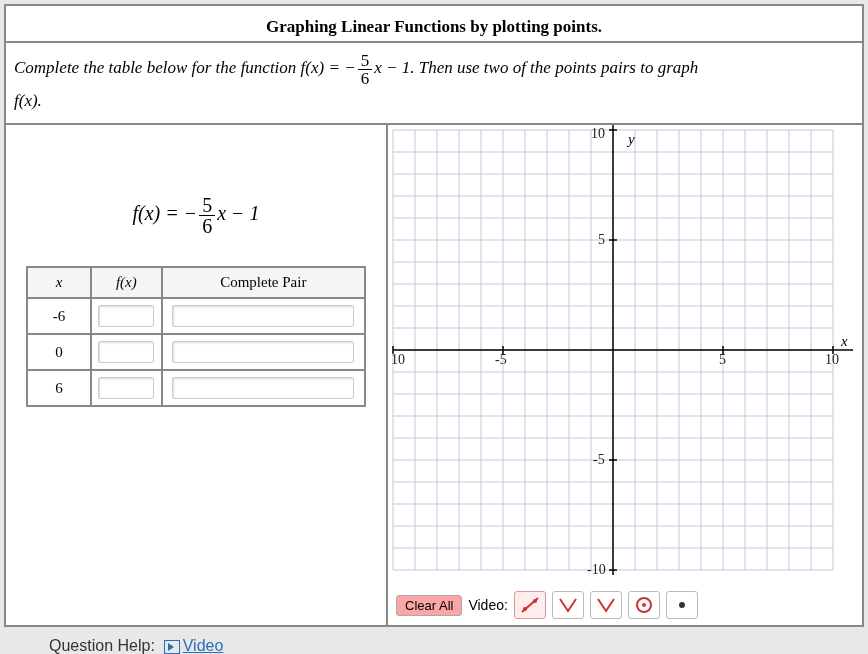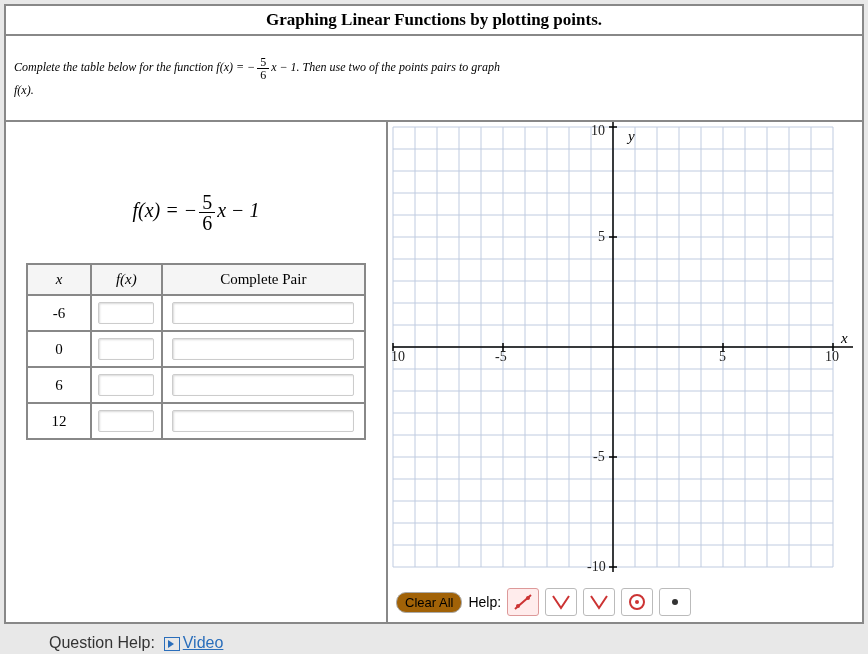--- a/index.html
+++ b/index.html
@@ -15,25 +15,26 @@
     border: 2px solid #888;
     margin: 4px;
     background: #fff;
   }
   .title-row {
     text-align: center;
     font-weight: bold;
     font-size: 17px;
     padding: 4px 0;
     border-bottom: 2px solid #888;
+    margin-top: 7px;
   }
   .instr-row {
-    font-size: 12px;
+    font-size: 17px;
     font-style: italic;
-    padding: 20px 8px;
+    padding: 9px 8px;
     border-bottom: 2px solid #888;
     line-height: 1.6;
   }
   .math {
     font-style: italic;
     font-family: 'Times New Roman', serif;
   }
   .frac {
     display: inline-block;
     vertical-align: middle;
@@ -102,22 +103,22 @@
     gap: 6px;
     padding: 6px 8px;
     font-size: 14px;
     font-family: Arial, sans-serif;
     font-style: normal;
   }
   .toolbar button {
     font-size: 13px;
     padding: 2px 8px;
     border: 1px solid #aaa;
-    background: #a16207;
-    border-radius: 10px;
+    background: #fca5a5;
+    border-radius: 3px;
     cursor: pointer;
   }
   .tool {
     width: 30px;
     height: 26px;
     border: 1px solid #bbb;
     border-radius: 3px;
     display: flex;
     align-items: center;
     justify-content: center;
@@ -188,29 +189,20 @@
           <td>0</td>
           <td>
                 <div class="input-cell"></div>
               </td>
           <td>
                 <div class="input-cell"></div>
               </td>
         </tr>
         <tr>
           <td>6</td>
-          <td>
-                <div class="input-cell"></div>
-              </td>
-          <td>
-                <div class="input-cell"></div>
-              </td>
-        </tr>
-        <tr>
-          <td>12</td>
           <td>
                 <div class="input-cell"></div>
               </td>
           <td>
                 <div class="input-cell"></div>
               </td>
         </tr>
       </tbody>
         </table>
     </div>
@@ -294,21 +286,21 @@
             <text x="198" y="8">10</text>
             <text x="205" y="114">5</text>
             <text x="200" y="334">-5</text>
             <text x="194" y="444">-10</text>
           </g>
         </g>
       </svg>
 
       <div class="toolbar">
         <button>Clear All</button>
-        <span>Help:</span>
+        <span>Video:</span>
         <div class="tool sel">
           <svg width="22" height="20">
               <line x1="3" y1="17" x2="19" y2="3" stroke="#c33" stroke-width="2"></line>
               <circle cx="6" cy="14" r="2" fill="#c33"></circle>
               <circle cx="16" cy="6" r="2" fill="#c33"></circle>
             </svg>
         </div>
         <div class="tool">
           <svg width="22" height="20">
               <polyline points="3,4 11,16 19,4" fill="none" stroke="#c33" stroke-width="2"></polyline>

